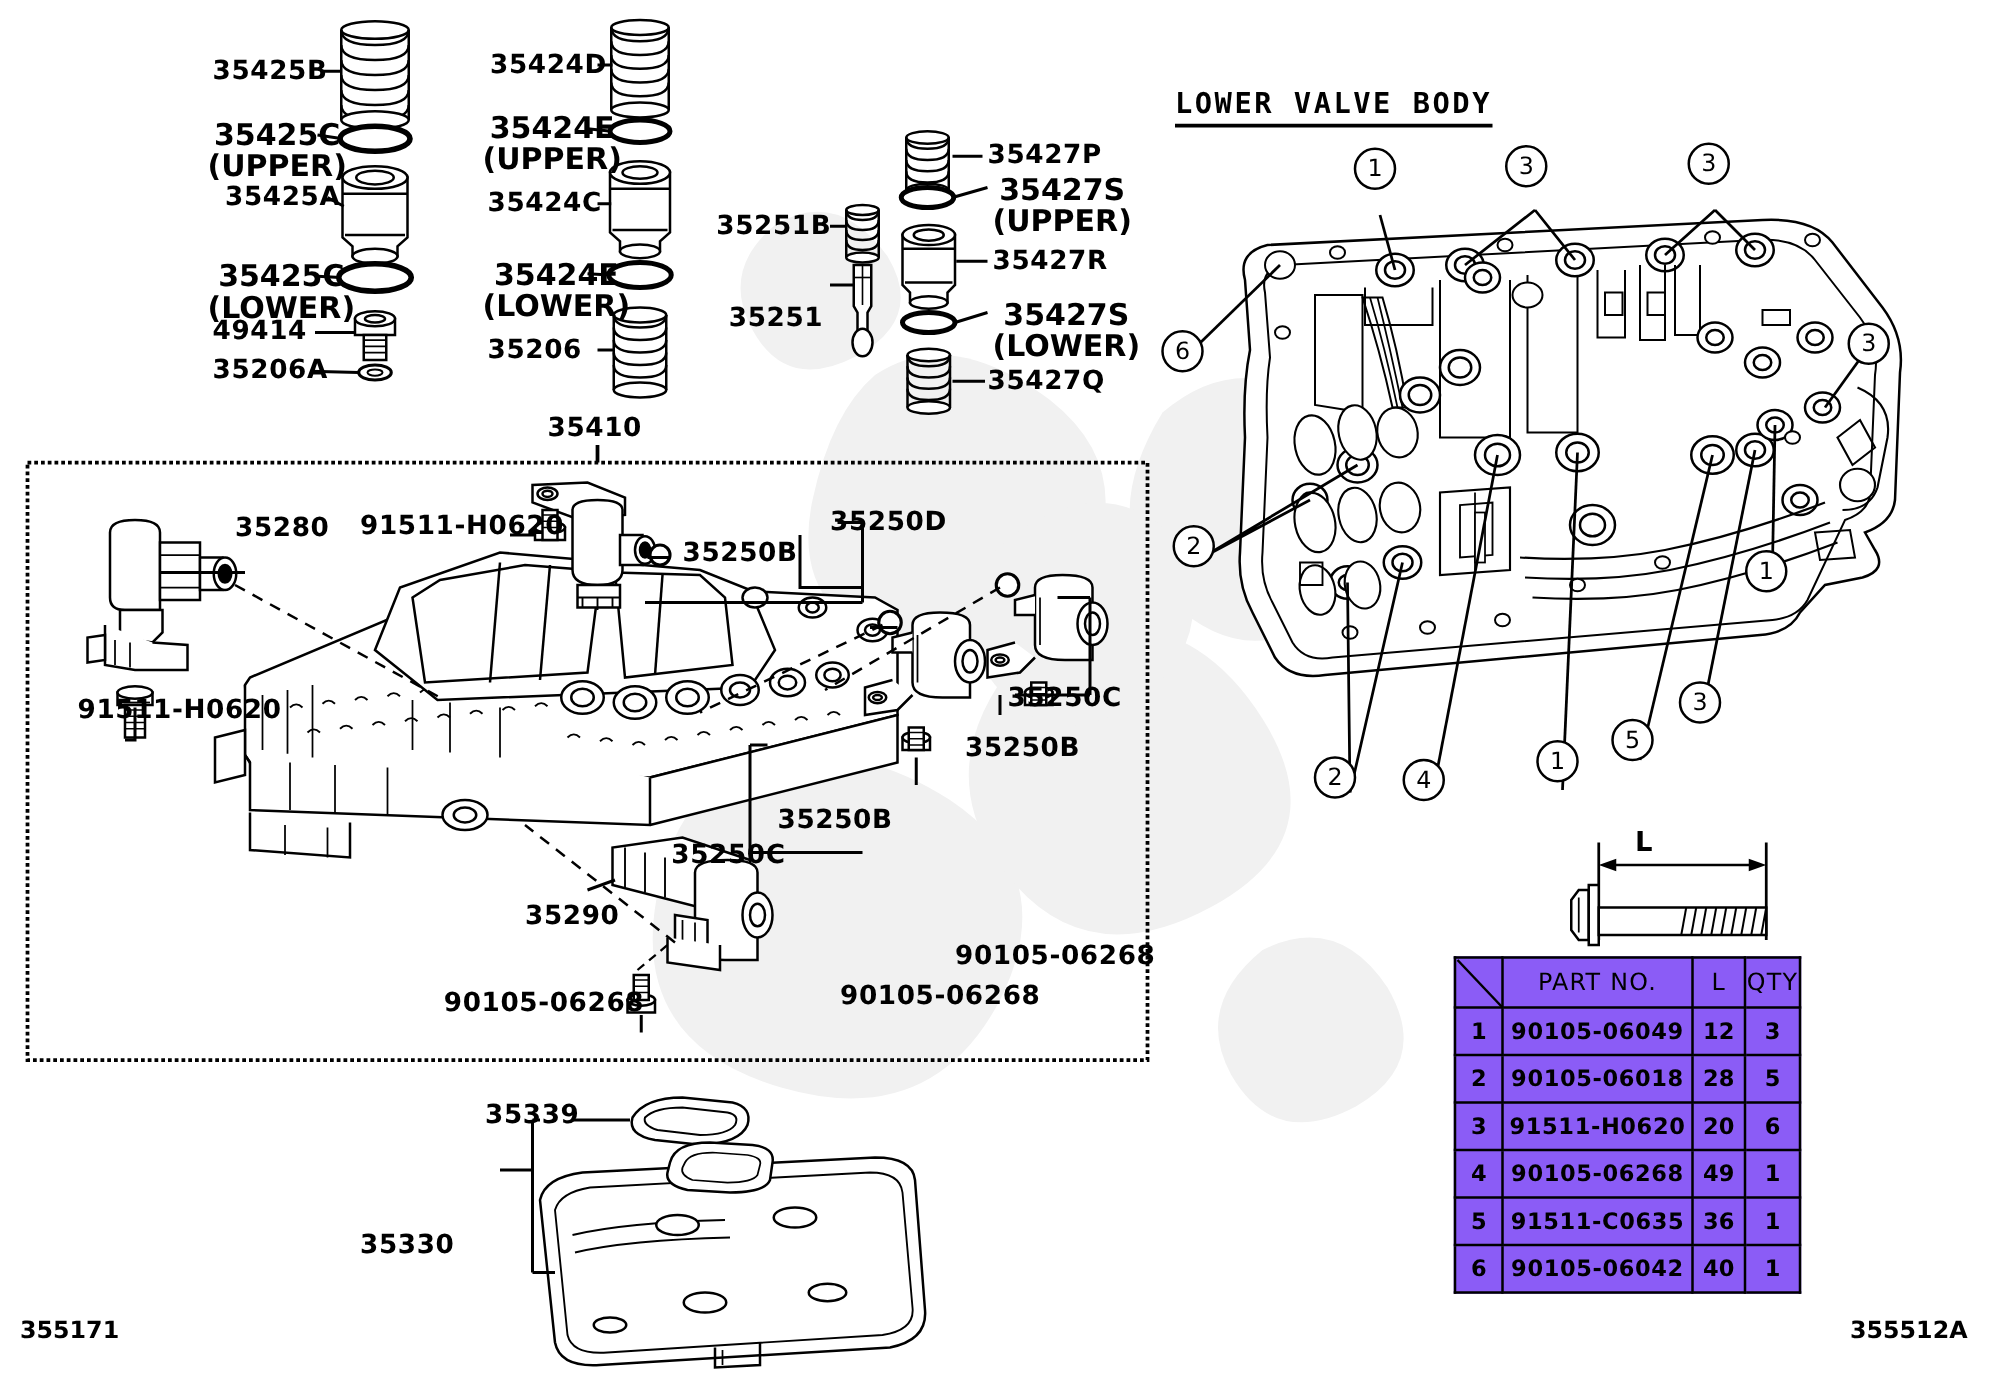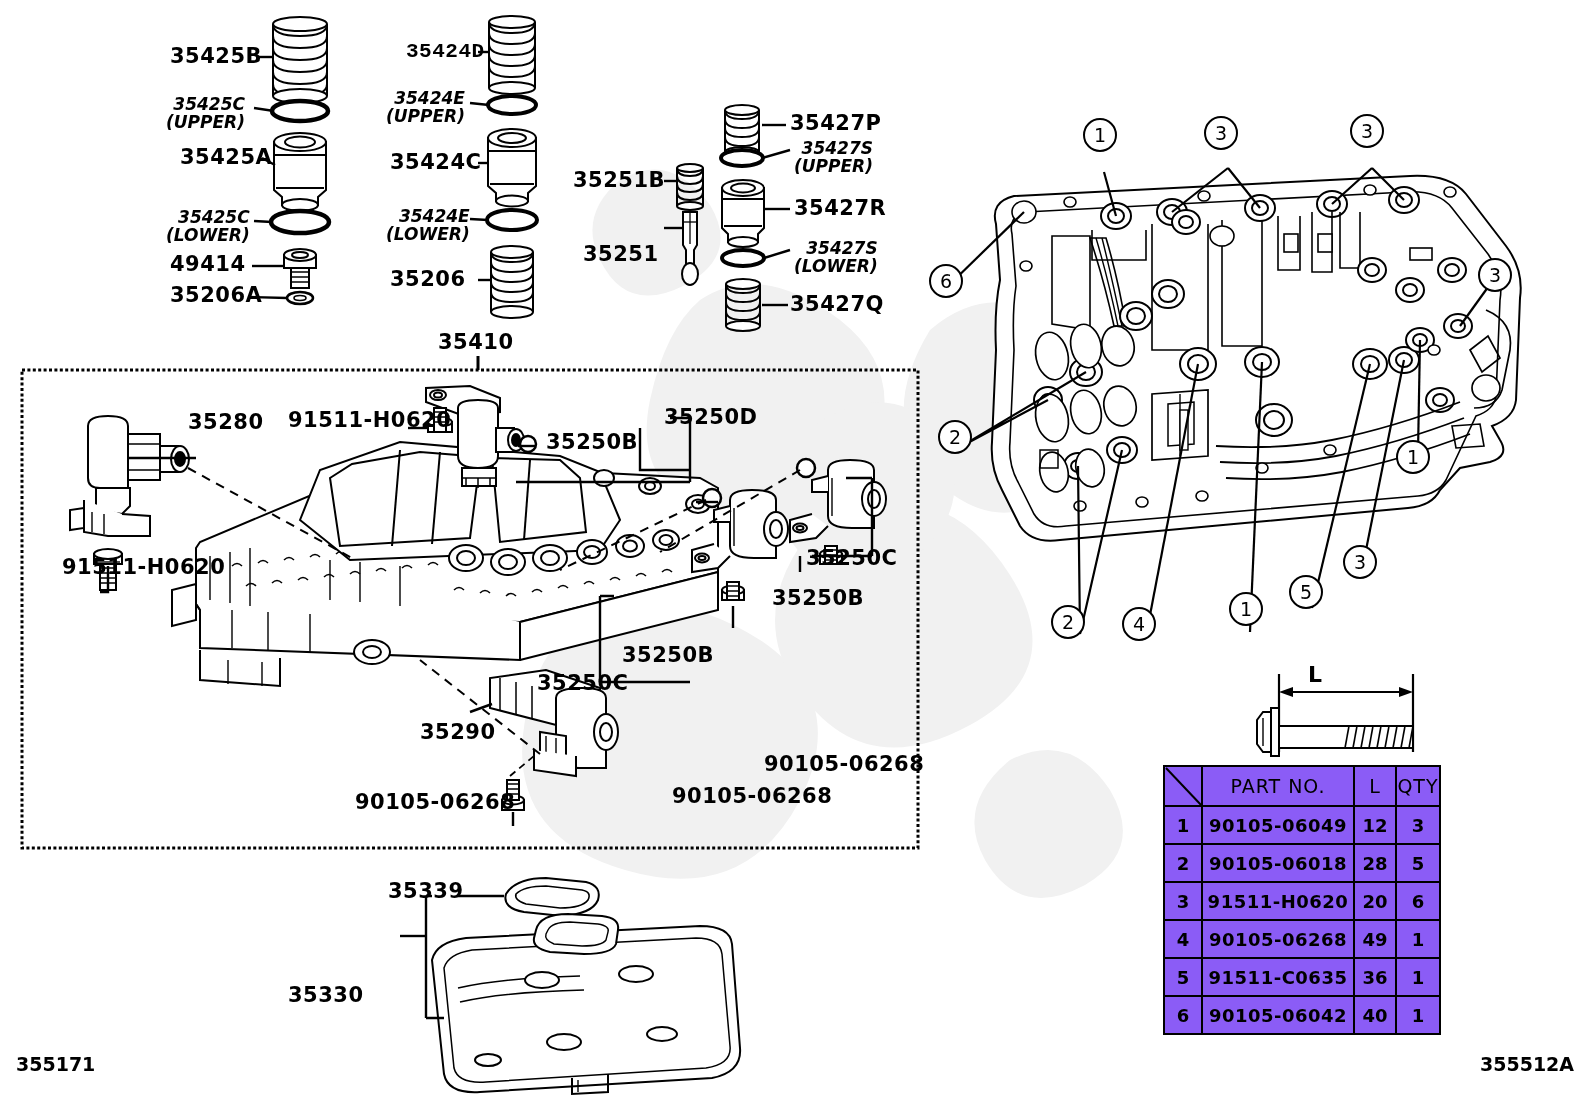--- a/index.html
+++ b/index.html
@@ -16,25 +16,24 @@
     font-weight:bold;
     font-size:21px;
     letter-spacing:0.5px;
     white-space:nowrap;
     line-height:1.04;
   }
   .lbl2{
     position:absolute;
     font-family:"DejaVu Sans", sans-serif;
     font-weight:bold;
-    font-size:17px;
+    font-size:24px;
     white-space:nowrap;
     line-height:1.05;
-    text-align:right;
-    font-style:italic;
+    text-align:center;
   }
   .title{
     position:absolute;
     font-family:"DejaVu Sans Mono","DejaVu Sans",monospace;
     font-weight:bold;
     font-size:23px;
     letter-spacing:2px;
     white-space:nowrap;
     border-bottom:3px solid #000;
     padding-bottom:3px;
@@ -242,21 +241,21 @@
     <span>(UPPER)</span>
   </div>
   <div class="lbl" style="left:180px;top:147px;">35425A</div>
   <div class="lbl2" style="left:166px;top:209px;">
     <span>35425C</span><br>
     <span>(LOWER)</span>
   </div>
   <div class="lbl" style="left:170px;top:254px;">49414</div>
   <div class="lbl" style="left:170px;top:285px;">35206A</div>
 
-  <div class="lbl" style="left:406px;top:41px;font-family:Liberation Mono, monospace;">35424D</div>
+  <div class="lbl" style="left:392px;top:41px;">35424D</div>
   <div class="lbl2" style="left:386px;top:90px;">
     <span>35424E</span><br>
     <span>(UPPER)</span>
   </div>
   <div class="lbl" style="left:390px;top:152px;">35424C</div>
   <div class="lbl2" style="left:386px;top:208px;">
     <span>35424E</span><br>
     <span>(LOWER)</span>
   </div>
   <div class="lbl" style="left:390px;top:269px;">35206</div>
@@ -536,20 +535,21 @@
       <g fill="none" stroke="#000" stroke-width="2.4">
         <path d="M118 28 L164 28"></path>
         <path d="M60 68 L86 68"></path>
         <path d="M86 28 L86 150 M86 28 L92 28 M86 150 L104 150"></path>
       </g>
     </g>
   </svg>
   <div class="lbl" style="left:388px;top:881px;">35339</div>
   <div class="lbl" style="left:288px;top:985px;">35330</div>
 
+  <div class="title" style="left:940px;top:70px;">LOWER VALVE BODY</div>
 
   <svg class="art" width="620" height="520" style="top:150px;left:940px;" viewBox="0 0 620 520">
     <g stroke="#000" fill="#fff" stroke-width="2">
 
       <path d="M56 74 Q50 52 74 46 L470 26 Q510 24 526 44 L566 96 Q584 120 580 148
                L576 250 Q574 268 552 276 L560 290 Q570 306 550 312 L520 318
                L500 340 Q492 356 468 358 L120 390 Q92 394 80 376 L62 340
                Q50 318 52 292 L56 200 Q54 160 60 130 Z" fill="#fff"></path>
 
       <path d="M72 84 Q68 66 86 62 L466 42 Q498 40 512 58 L548 104 Q564 126 560 150

